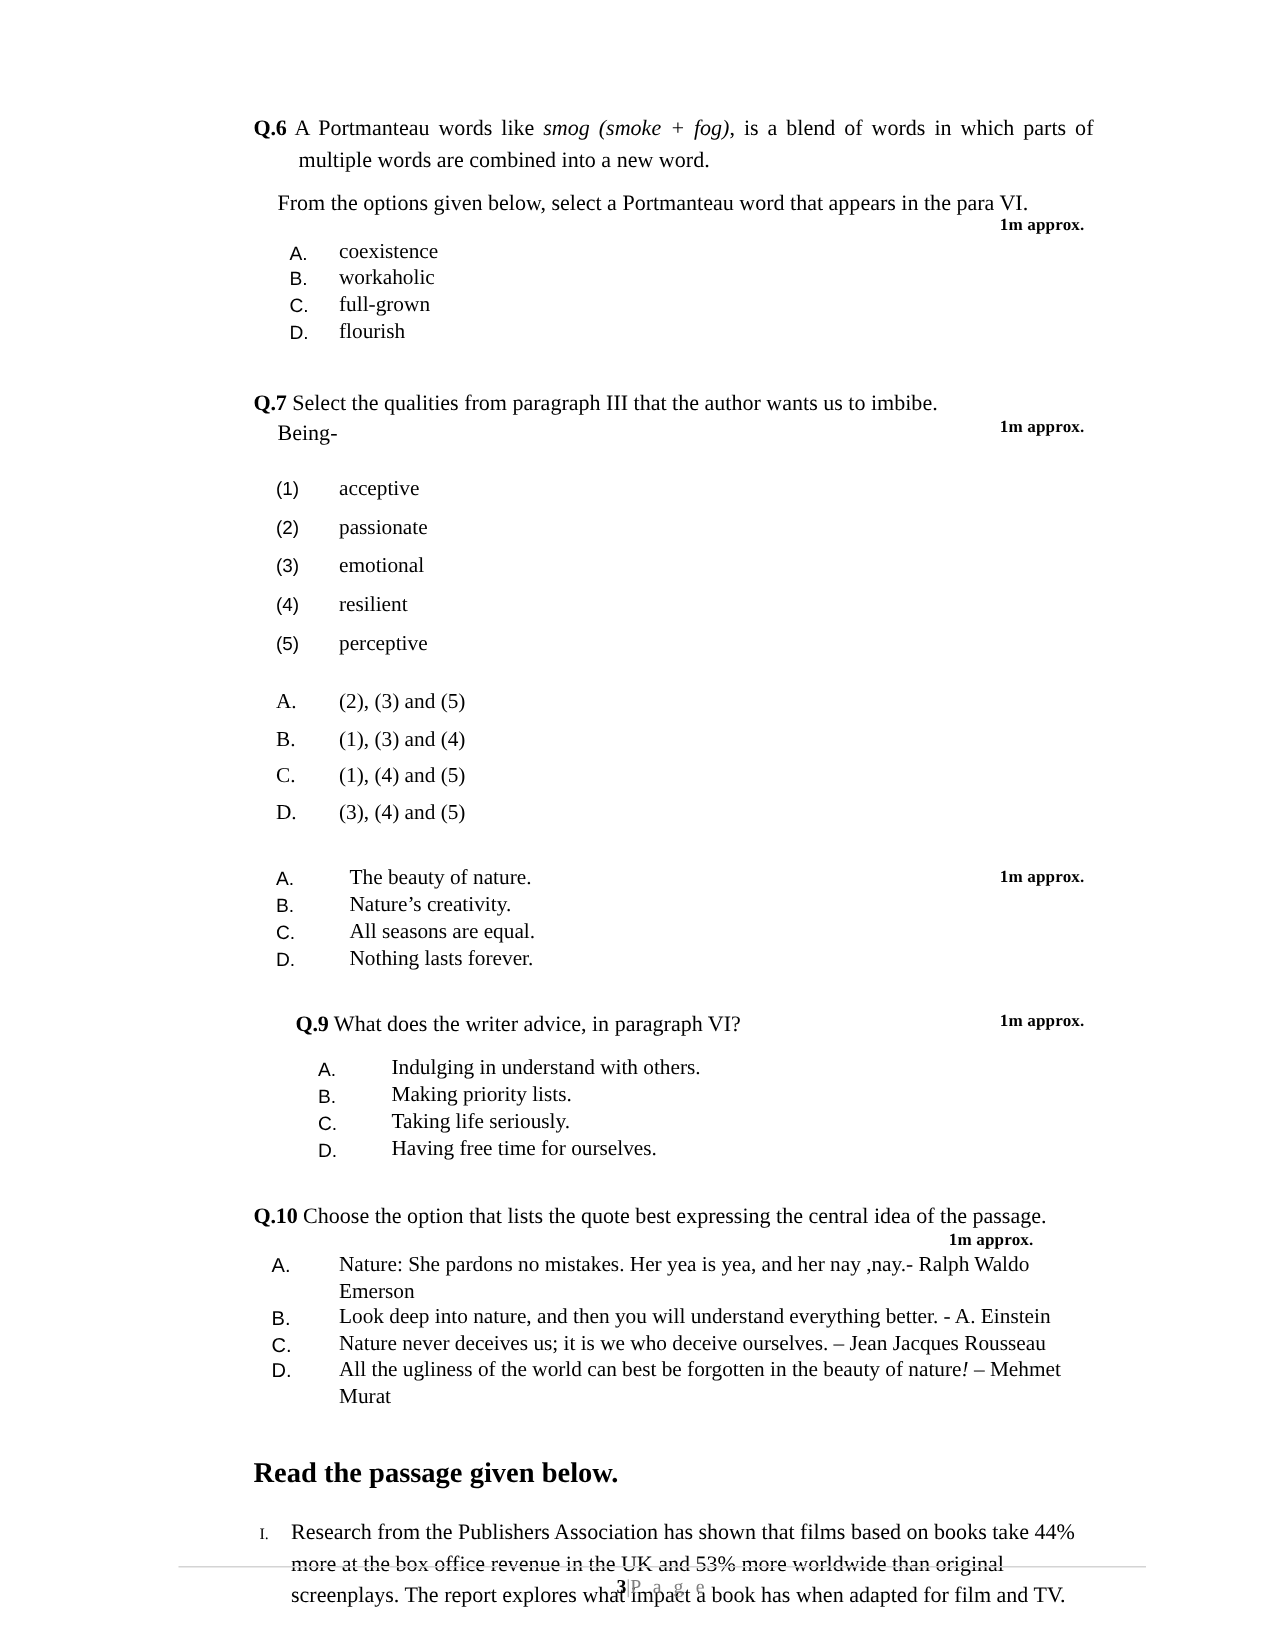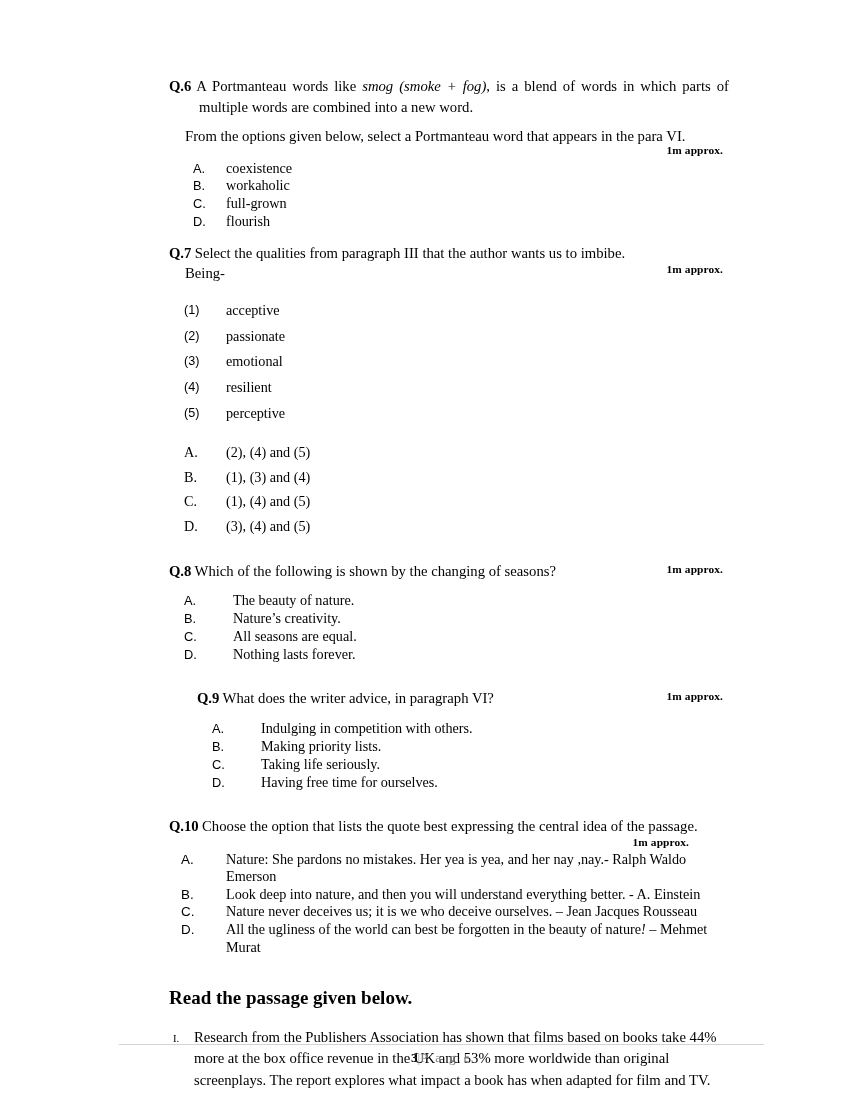--- a/index.html
+++ b/index.html
@@ -182,21 +182,21 @@
           <span class="lbl">C.</span>
           <span class="txt">full-grown</span>
         </li>
         <li class="opt">
           <span class="lbl">D.</span>
           <span class="txt">flourish</span>
         </li>
       </ul>
     </div>
 
-    <div class="qblock" style="margin-top:12px;">
+    <div class="qblock" style="margin-top:28px;">
       <div class="qhead nojust">
         <span class="qnum">Q.7</span>
         <span>Select the qualities from paragraph III that the author wants us to imbibe.</span>
       </div>
       <div class="qsub">Being-</div>
       <div class="marks" style="right:6px; top:20px;">1m approx.</div>
       <ul class="opts opts-q7n" style="margin-top:18px;">
         <li class="opt">
           <span class="lbl">(1)</span>
           <span class="txt">acceptive</span>
@@ -214,42 +214,38 @@
           <span class="txt">resilient</span>
         </li>
         <li class="opt">
           <span class="lbl">(5)</span>
           <span class="txt">perceptive</span>
         </li>
       </ul>
       <ul class="opts opts-q7a" style="margin-top:21px;">
         <li class="opt">
           <span class="lbl">A.</span>
-          <span class="txt">(2), (4) and (5)</span>
+          <span class="txt">(2), (3) and (5)</span>
         </li>
         <li class="opt">
           <span class="lbl">B.</span>
           <span class="txt">(1), (3) and (4)</span>
         </li>
         <li class="opt">
           <span class="lbl">C.</span>
           <span class="txt">(1), (4) and (5)</span>
         </li>
         <li class="opt">
           <span class="lbl">D.</span>
           <span class="txt">(3), (4) and (5)</span>
         </li>
       </ul>
     </div>
 
     <div class="qblock" style="margin-top:25px;">
-      <div class="qhead nojust">
-        <span class="qnum">Q.8</span>
-        <span>Which of the following is shown by the changing of seasons?</span>
-      </div>
       <div class="marks" style="right:6px; top:2px;">1m approx.</div>
       <ul class="opts opts-q89" style="margin-top:11px;">
         <li class="opt">
           <span class="lbl">A.</span>
           <span class="txt">The beauty of nature.</span>
         </li>
         <li class="opt">
           <span class="lbl">B.</span>
           <span class="txt">Nature’s creativity.</span>
         </li>
@@ -266,21 +262,21 @@
 
     <div class="qblock" style="margin-top:25px;margin-left:28px;">
       <div class="qhead nojust">
         <span class="qnum">Q.9</span>
         <span>What does the writer advice, in paragraph VI?</span>
       </div>
       <div class="marks" style="right:6px; top:2px;">1m approx.</div>
       <ul class="opts opts-q89" style="margin-top:11px;">
         <li class="opt">
           <span class="lbl">A.</span>
-          <span class="txt">Indulging in competition with others.</span>
+          <span class="txt">Indulging in understand with others.</span>
         </li>
         <li class="opt">
           <span class="lbl">B.</span>
           <span class="txt">Making priority lists.</span>
         </li>
         <li class="opt">
           <span class="lbl">C.</span>
           <span class="txt">Taking life seriously.</span>
         </li>
         <li class="opt">

